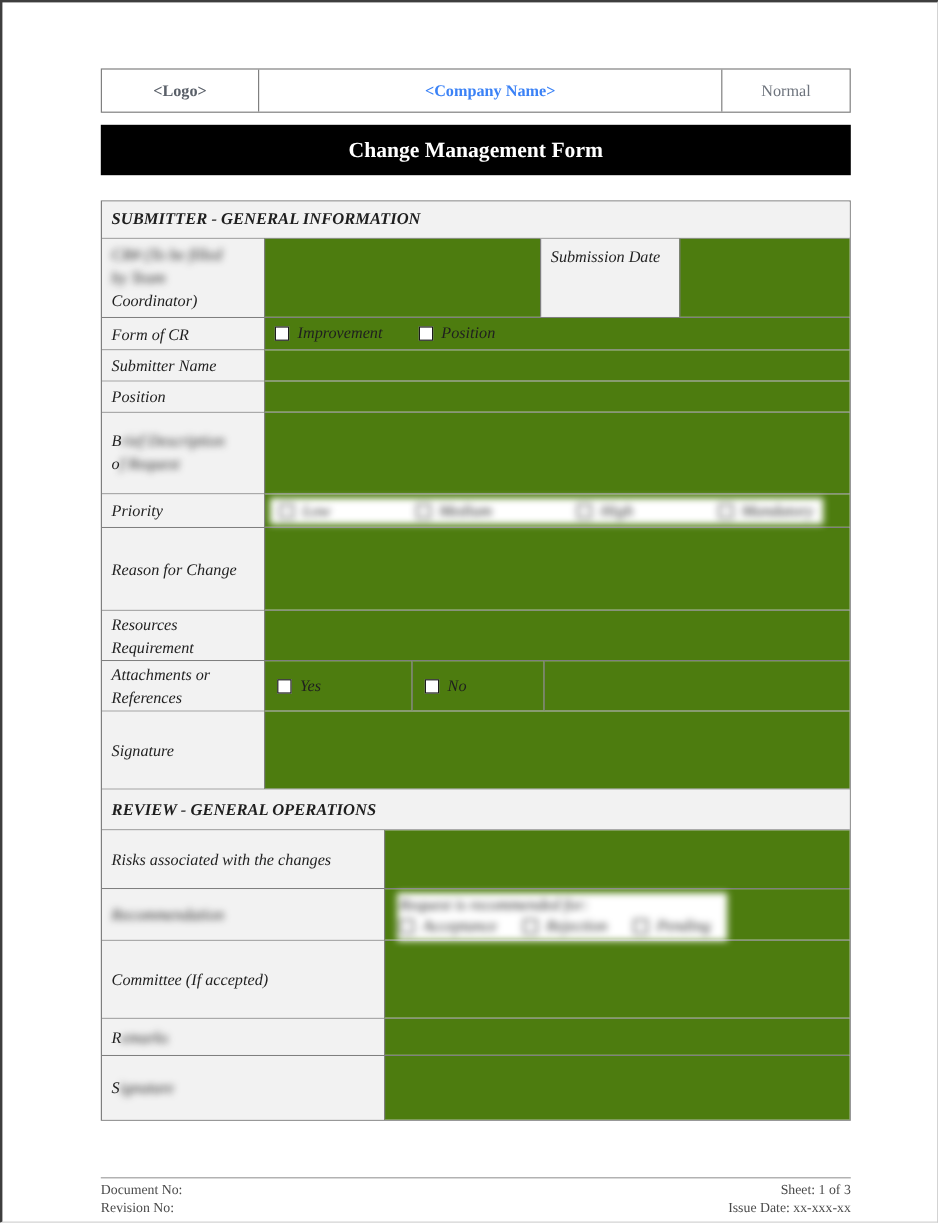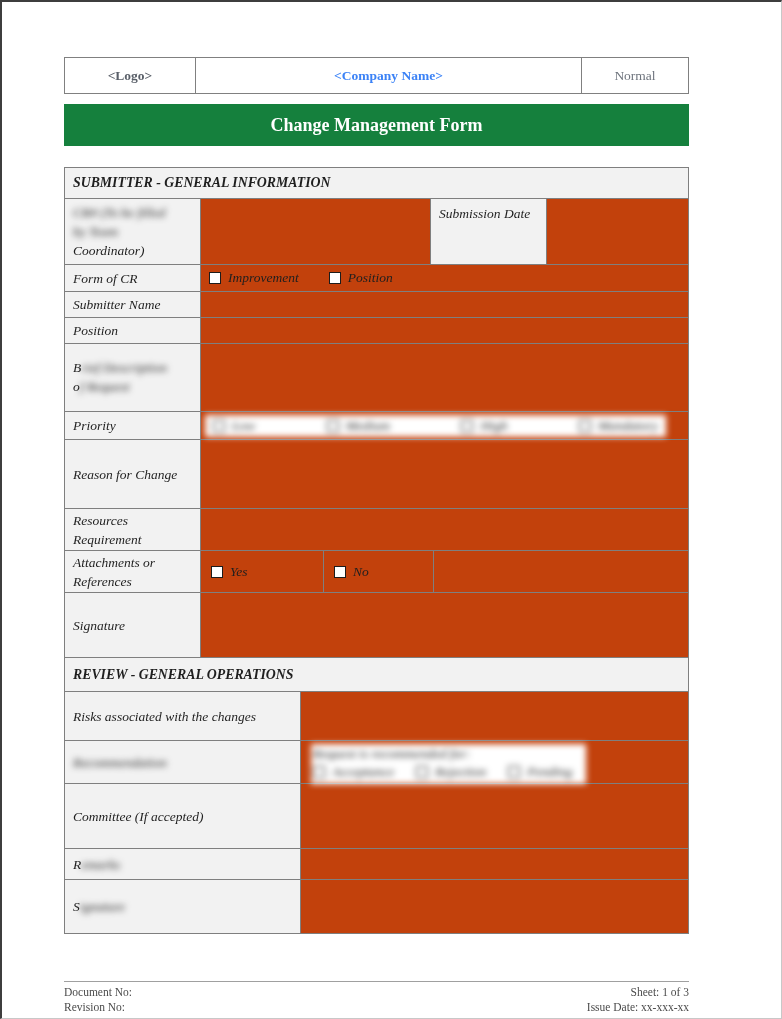--- a/index.html
+++ b/index.html
@@ -9,41 +9,41 @@
     background:#ffffff;
     font-family:"Liberation Serif","DejaVu Serif",serif;
     color:#1f1f1f;
     border-top:2px solid #3e3e3e;
     border-left:2px solid #3e3e3e;
     border-right:1px solid #c8c8c8;
     border-bottom:1px solid #c8c8c8;
     box-sizing:border-box;
     overflow:hidden;
   }
-  .content{position:absolute;left:62px;top:55px;width:625px;}
+  .content{position:absolute;left:82px;top:55px;width:625px;}
 
   
   .hdr{display:flex;border:1px solid #808080;height:37px;box-sizing:border-box;}
   .hdr .hcell{display:flex;align-items:center;justify-content:center;
     border-left:1px solid #808080;box-sizing:border-box;font-size:13.5px;}
   .hdr .hcell:first-child{border-left:none;}
   .hc-logo{width:130px;font-weight:bold;color:#5a6069;}
   .hc-company{flex:1;font-weight:bold;color:#3b82f6;}
   .hc-class{width:107px;color:#6e747d;}
 
   
-  .banner{margin-top:10px;height:42px;background:#15803d;display:flex;
+  .banner{margin-top:10px;height:42px;background:#000000;display:flex;
     align-items:center;justify-content:center;color:#ffffff;
     font-weight:bold;font-size:18px;}
 
   
   .tbl{margin-top:21px;border:1px solid #7f7f7f;box-sizing:border-box;font-style:italic;}
   .row{display:flex;border-top:1px solid #7f7f7f;box-sizing:border-box;}
   .row:first-child{border-top:none;}
-  .cell{border-left:1px solid #7f7f7f;box-sizing:border-box;background:#c2410c;}
+  .cell{border-left:1px solid #7f7f7f;box-sizing:border-box;background:#4d7c0f;}
   .cell:first-child{border-left:none;}
   .lab{background:#f2f2f2;display:flex;align-items:center;padding:2px 8px;
     font-size:13.5px;line-height:19px;}
   .lab.block{display:block;padding-top:4px;}
   .sechead{background:#f2f2f2;font-weight:bold;font-size:13.8px;
     display:flex;align-items:center;padding:0 8px;}
   .c-label1{width:135px;}
   .c-label2{width:235px;}
   .fill{flex:1;}
   .opts{display:flex;align-items:center;font-size:13.5px;}

